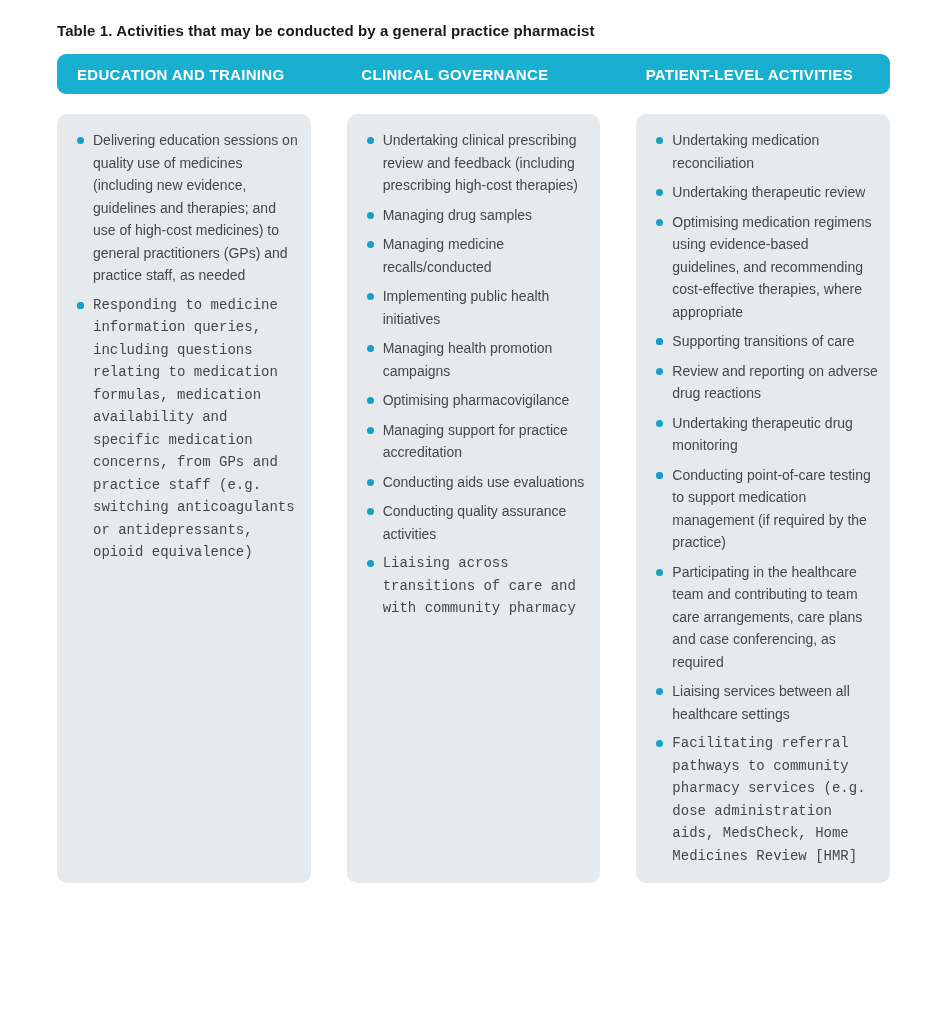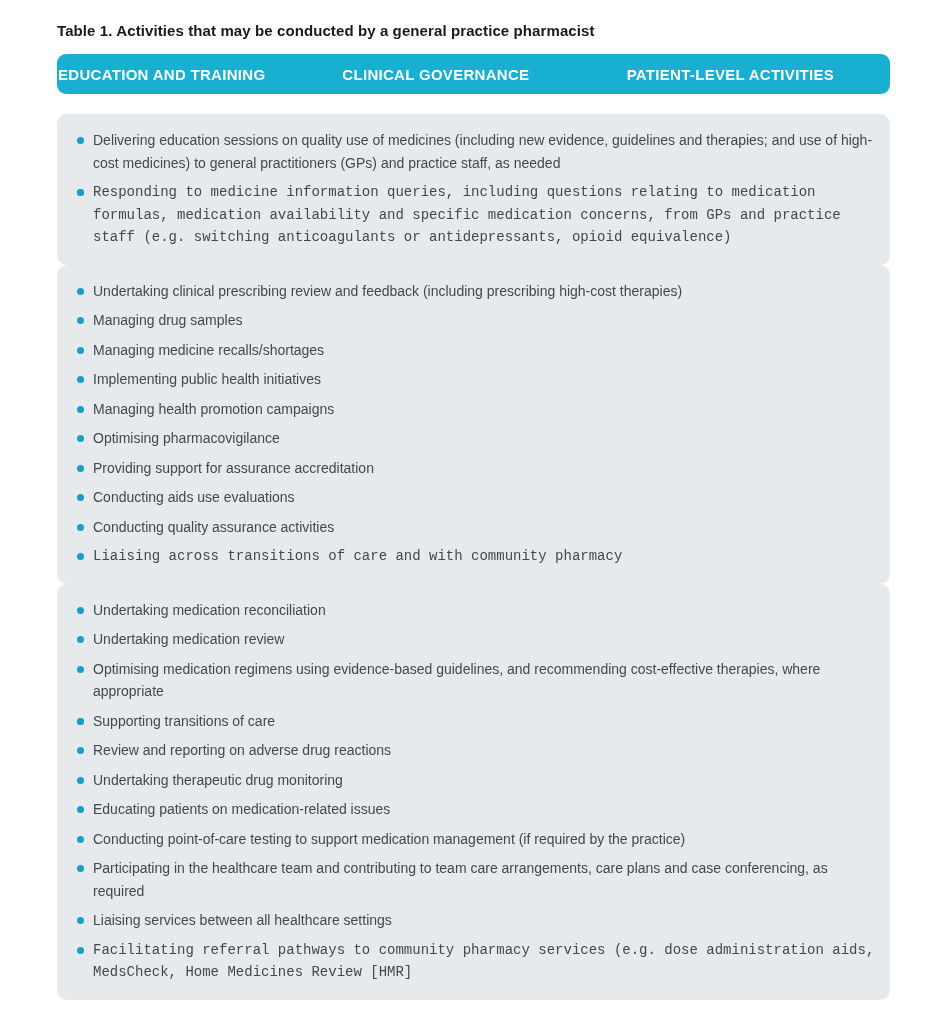--- a/index.html
+++ b/index.html
@@ -33,26 +33,26 @@
     border-radius: 9px;
     height: 40px;
     width: 833px;
     box-sizing: border-box;
   }
   .header-cell {
     color: var(--header-text, #ffffff);
     font-weight: 700;
     font-size: 15px;
     letter-spacing: 0.3px;
-    padding-left: 1px;
+    padding-left: 20px;
     white-space: nowrap;
   }
   .columns {
     display: grid;
-    grid-template-columns: repeat(1, 1fr);
+    grid-template-columns: repeat(3, 1fr);
     column-gap: 36px;
     width: 833px;
     margin-top: 20px;
   }
   .panel {
     background: var(--panel-bg, #e6eaed);
     border-radius: 10px;
     box-sizing: border-box;
     padding: 15px 11px 16px 20px;
   }
@@ -98,40 +98,40 @@
       <ul>
           <li><span class="bullet"></span><span>Delivering education sessions on quality use of medicines (including new evidence, guidelines and therapies; and use of high-cost medicines) to general practitioners (GPs) and practice staff, as needed</span></li>
           <li><span class="bullet"></span></li>
           <li><span class="bullet"></span><span>Responding to medicine information queries, including questions relating to medication formulas, medication availability and specific medication concerns, from GPs and practice staff (e.g. switching anticoagulants or antidepressants, opioid equivalence)</span></li>
         </ul>
     </div>
     <div class="panel">
       <ul>
           <li><span class="bullet"></span><span>Undertaking clinical prescribing review and feedback (including prescribing high-cost therapies)</span></li>
           <li><span class="bullet"></span><span>Managing drug samples</span></li>
-          <li><span class="bullet"></span><span>Managing medicine recalls/shortages</span></li>
+          <li><span class="bullet"></span><span>Managing medicine recalls/conducted</span></li>
           <li><span class="bullet"></span><span>Implementing public health initiatives</span></li>
           <li><span class="bullet"></span><span>Managing health promotion campaigns</span></li>
           <li><span class="bullet"></span><span>Optimising pharmacovigilance</span></li>
-          <li><span class="bullet"></span><span>Providing support for assurance accreditation</span></li>
+          <li><span class="bullet"></span><span>Managing support for practice accreditation</span></li>
           <li><span class="bullet"></span><span>Conducting aids use evaluations</span></li>
           <li><span class="bullet"></span><span>Conducting quality assurance activities</span></li>
           <li><span class="bullet"></span><span>Liaising across transitions of care and with community pharmacy</span></li>
         </ul>
     </div>
     <div class="panel">
       <ul>
           <li><span class="bullet"></span><span>Undertaking medication reconciliation</span></li>
-          <li><span class="bullet"></span><span>Undertaking medication review</span></li>
+          <li><span class="bullet"></span><span>Undertaking therapeutic review</span></li>
           <li><span class="bullet"></span><span>Optimising medication regimens using evidence-based guidelines, and recommending cost-effective therapies, where appropriate</span></li>
           <li><span class="bullet"></span></li>
           <li><span class="bullet"></span><span>Supporting transitions of care</span></li>
           <li><span class="bullet"></span><span>Review and reporting on adverse drug reactions</span></li>
           <li><span class="bullet"></span><span>Undertaking therapeutic drug monitoring</span></li>
-          <li><span class="bullet"></span><span>Educating patients on medication-related issues</span></li>
+          <li><span class="bullet"></span></li>
           <li><span class="bullet"></span><span>Conducting point-of-care testing to support medication management (if required by the practice)</span></li>
           <li><span class="bullet"></span><span>Participating in the healthcare team and contributing to team care arrangements, care plans and case conferencing, as required</span></li>
           <li><span class="bullet"></span><span>Liaising services between all healthcare settings</span></li>
           <li><span class="bullet"></span><span>Facilitating referral pathways to community pharmacy services (e.g. dose administration aids, MedsCheck, Home Medicines Review [HMR]</span></li>
         </ul>
     </div>
   </div>
 
 </div>
 

